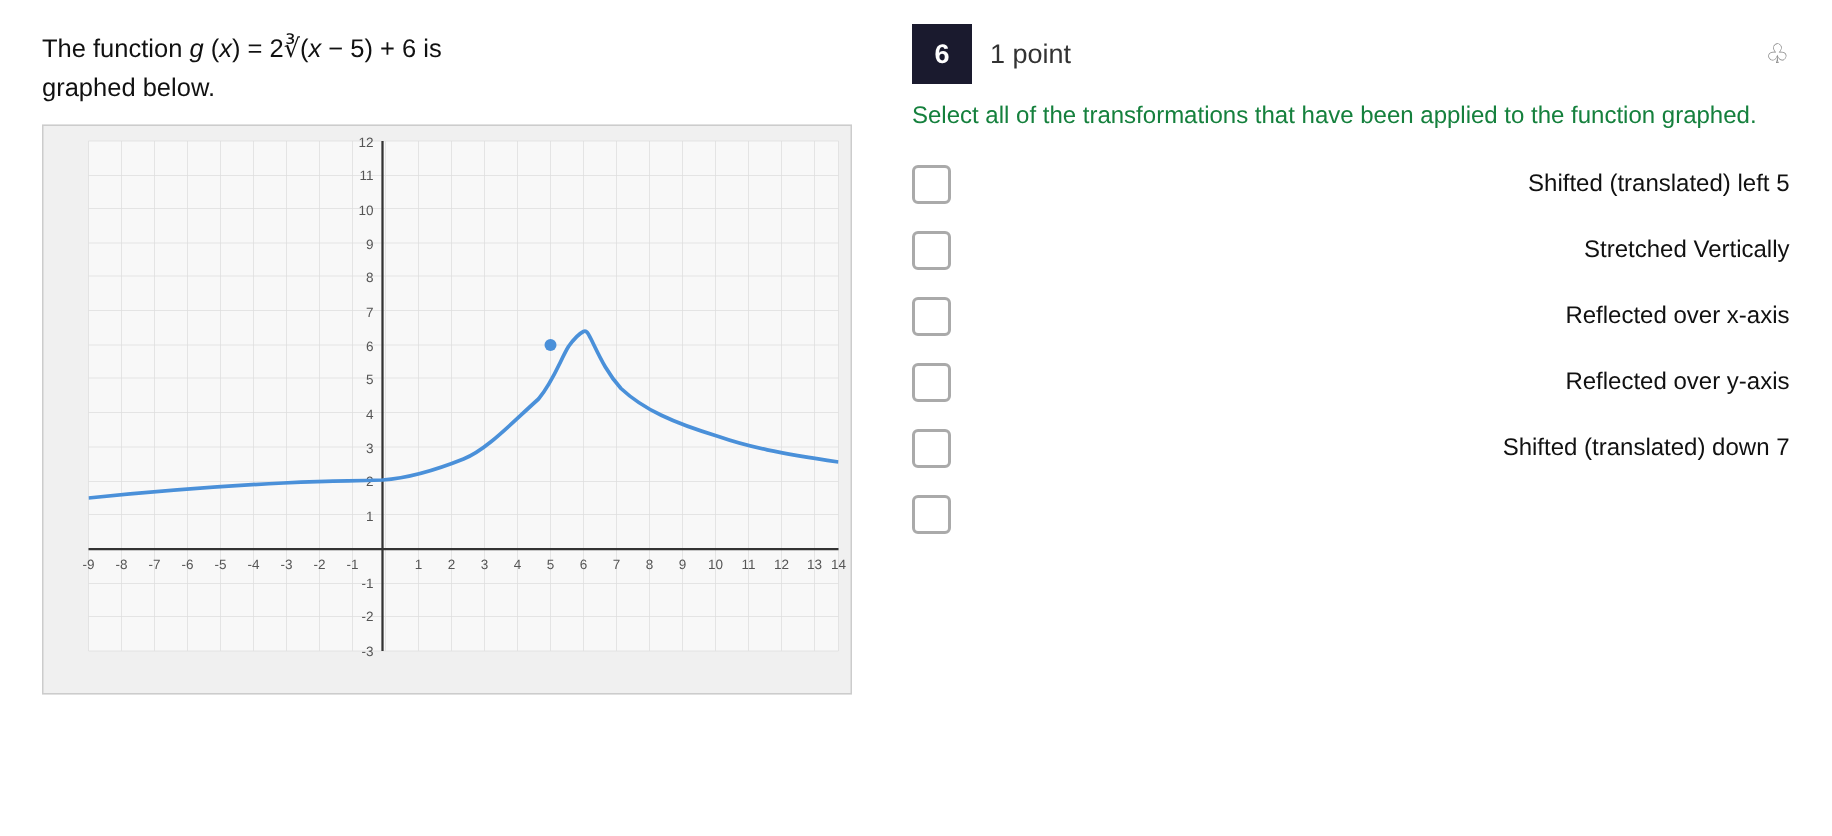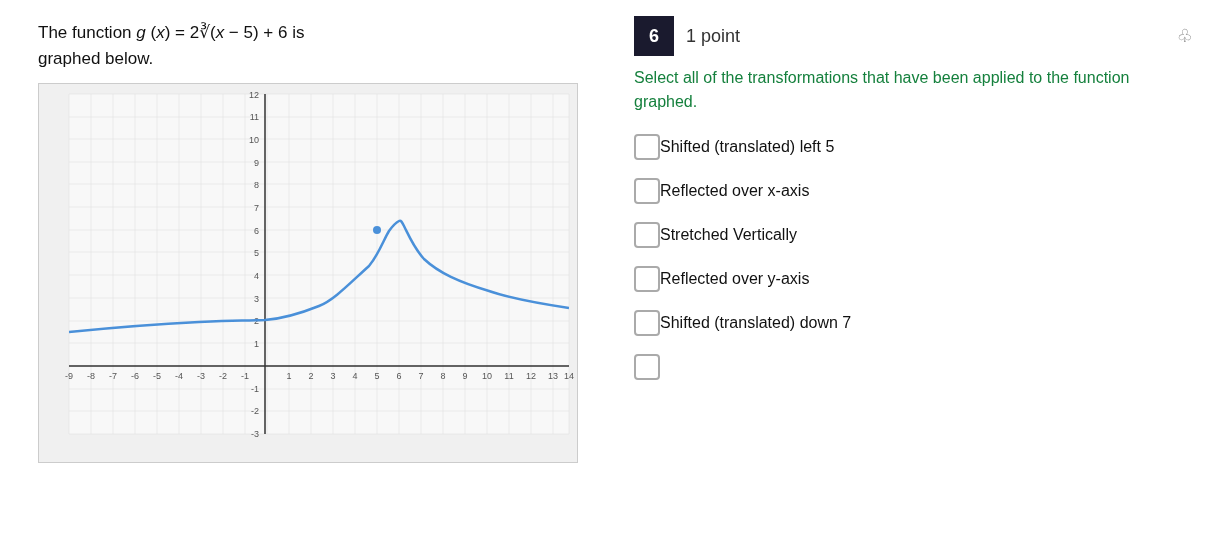--- a/index.html
+++ b/index.html
@@ -8,23 +8,22 @@
       background: #fff;
       width: 1221px;
       min-height: 557px;
       display: flex;
       flex-direction: row;
       align-items: flex-start;
     }
 
     .left-panel {
       width: 580px;
-      padding: 20px 12px;
+      padding: 20px 28px;
       flex-shrink: 0;
-      margin-left: 26px;
     }
 
     .function-label {
       font-size: 17px;
       line-height: 1.5;
       margin-bottom: 12px;
       color: #111;
     }
 
     .graph-container {
@@ -82,21 +81,23 @@
 
     .options-list {
       display: flex;
       flex-direction: column;
       gap: 18px;
     }
 
     .option-item {
       display: flex;
       align-items: center;
+      gap: 16px;
       cursor: pointer;
+      justify-content: space-between;
     }
 
     .option-checkbox {
       width: 26px;
       height: 26px;
       border: 2px solid #aaa;
       border-radius: 4px;
       flex-shrink: 0;
       background: #fff;
       cursor: pointer;
@@ -247,25 +248,25 @@
   <div class="question-text">Select all of the transformations that have been applied to the function graphed.</div>
 
   <div class="options-list">
 
   <div class="option-item">
         <div class="option-checkbox"></div>
         <span class="option-label">Shifted (translated) left 5</span>
       </div>
       <div class="option-item">
         <div class="option-checkbox"></div>
+        <span class="option-label">Stretched Vertically</span>
+      </div>
+      <div class="option-item">
+        <div class="option-checkbox"></div>
         <span class="option-label">Reflected over x-axis</span>
-      </div>
-      <div class="option-item">
-        <div class="option-checkbox"></div>
-        <span class="option-label">Stretched Vertically</span>
       </div>
       <div class="option-item">
         <div class="option-checkbox"></div>
         <span class="option-label">Reflected over y-axis</span>
       </div>
       <div class="option-item">
         <div class="option-checkbox"></div>
         <span class="option-label">Shifted (translated) down 7</span>
       </div>
       <div class="option-item">

